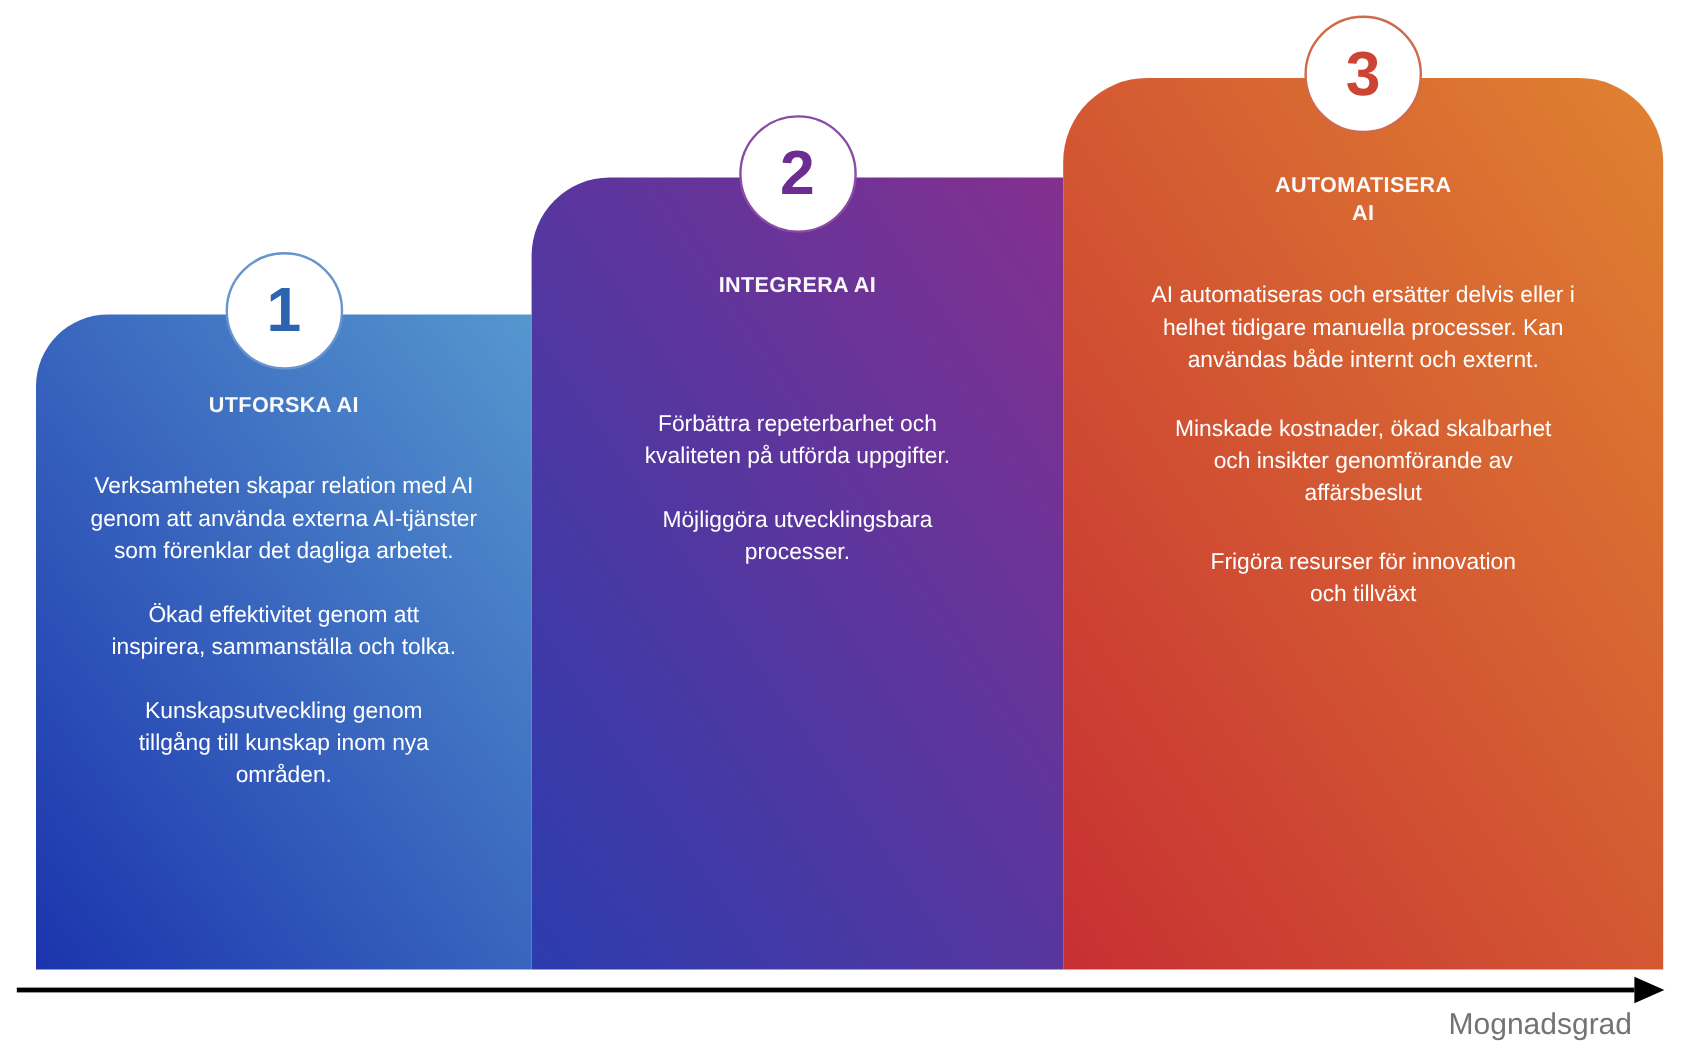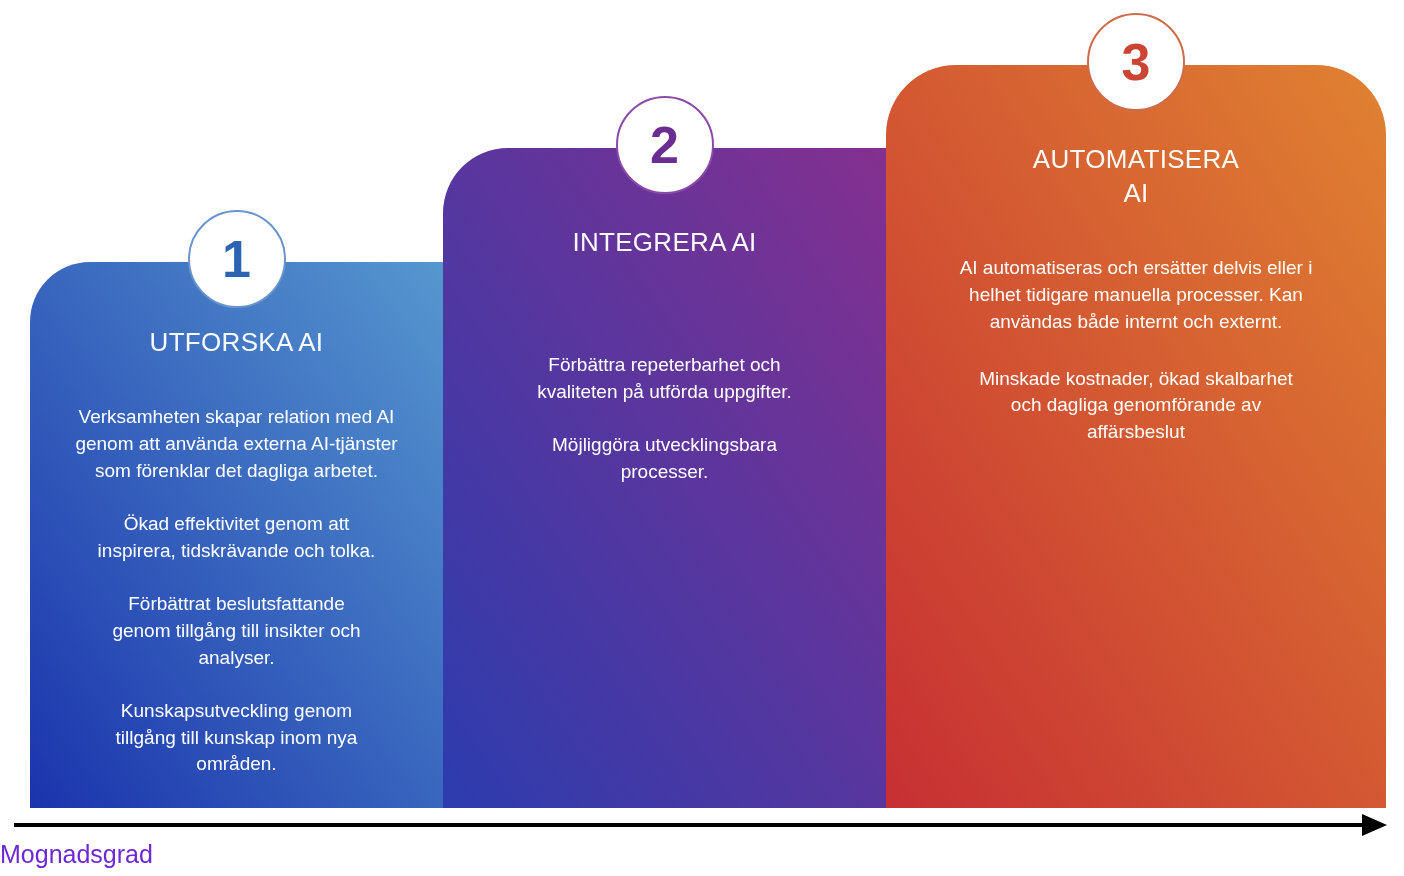--- a/index.html
+++ b/index.html
@@ -42,22 +42,22 @@
     background: #ffffff;
     border: 2px solid #888;
     display: flex; align-items: center; justify-content: center;
   }
   .num {
     font-size: 52px;
     font-weight: bold;
     line-height: 1;
   }
   .title {
-    font-size: 26px;
-    font-weight: normal;
+    font-size: 18px;
+    font-weight: bold;
     letter-spacing: 0.3px;
     line-height: 1.3;
     margin: 0 0 44px;
     white-space: pre-line;
     color: #fafafa;
   }
   .card-1 .title { margin-bottom: 92px; }
   .body p {
     font-size: 19px;
     line-height: 1.42;
@@ -77,44 +77,41 @@
     right: -25px; top: -9px;
     width: 0; height: 0;
     border-left: 25px solid #000000;
     border-top: 11px solid transparent;
     border-bottom: 11px solid transparent;
   }
   .axis-label {
     position: absolute;
     left: 0; top: 840px;
     width: 1360px;
-    text-align: left;
+    text-align: right;
     font-size: 25px;
-    color: #6d28d9;
+    color: #737373;
   }
 </style>
 </head>
 <body>
 
 <div class="canvas">
 
   <div class="card card-0" style="background: linear-gradient(to right top, rgb(27, 52, 173), rgb(86, 151, 207));">
     <div class="circle" style="border-color: rgb(106, 148, 205);">
       <span class="num" style="color: rgb(45, 100, 178);">1</span>
     </div>
     <h2 class="title">UTFORSKA AI</h2>
     <div class="body">
       <p><span>Verksamheten skapar relation med AI
 genom att använda externa AI-tjänster
 som förenklar det dagliga arbetet.</span></p>
       <p><span class="seg-bold">Ökad effektivitet</span><span> genom att
-inspirera, tidskrävande och tolka.</span></p>
-      <p><span class="seg-bold">Förbättrat beslutsfattande</span><span>
-genom tillgång till insikter och
-analyser.</span></p>
+inspirera, sammanställa och tolka.</span></p>
       <p><span class="seg-bold">Kunskapsutveckling</span><span> genom
 tillgång till kunskap inom nya
 områden.</span></p>
     </div>
   </div>
 
   <div class="card card-1" style="background: linear-gradient(to right top, rgb(44, 60, 174), rgb(132, 48, 143));">
     <div class="circle" style="border-color: rgb(138, 75, 168);">
       <span class="num" style="color: rgb(107, 45, 145);">2</span>
     </div>
@@ -131,22 +128,24 @@
     <div class="circle" style="border-color: rgb(207, 106, 74);">
       <span class="num" style="color: rgb(204, 68, 52);">3</span>
     </div>
     <h2 class="title">AUTOMATISERA
 AI</h2>
     <div class="body">
       <p><span>AI automatiseras och ersätter delvis eller i
 helhet tidigare manuella processer. Kan
 användas både internt och externt.</span></p>
       <p><span class="seg-bold">Minskade kostnader, ökad skalbarhet</span><span>
-och </span><span class="seg-bold">dagliga</span><span> genomförande av
+och </span><span class="seg-bold">insikter</span><span> genomförande av
 affärsbeslut</span></p>
+      <p><span class="seg-bold">Frigöra resurser</span><span> för innovation
+och tillväxt</span></p>
     </div>
   </div>
 
   <div class="axis-arrow">
     <span class="arrow-head"></span>
   </div>
   <div class="axis-label">Mognadsgrad</div>
 
 </div>
 

